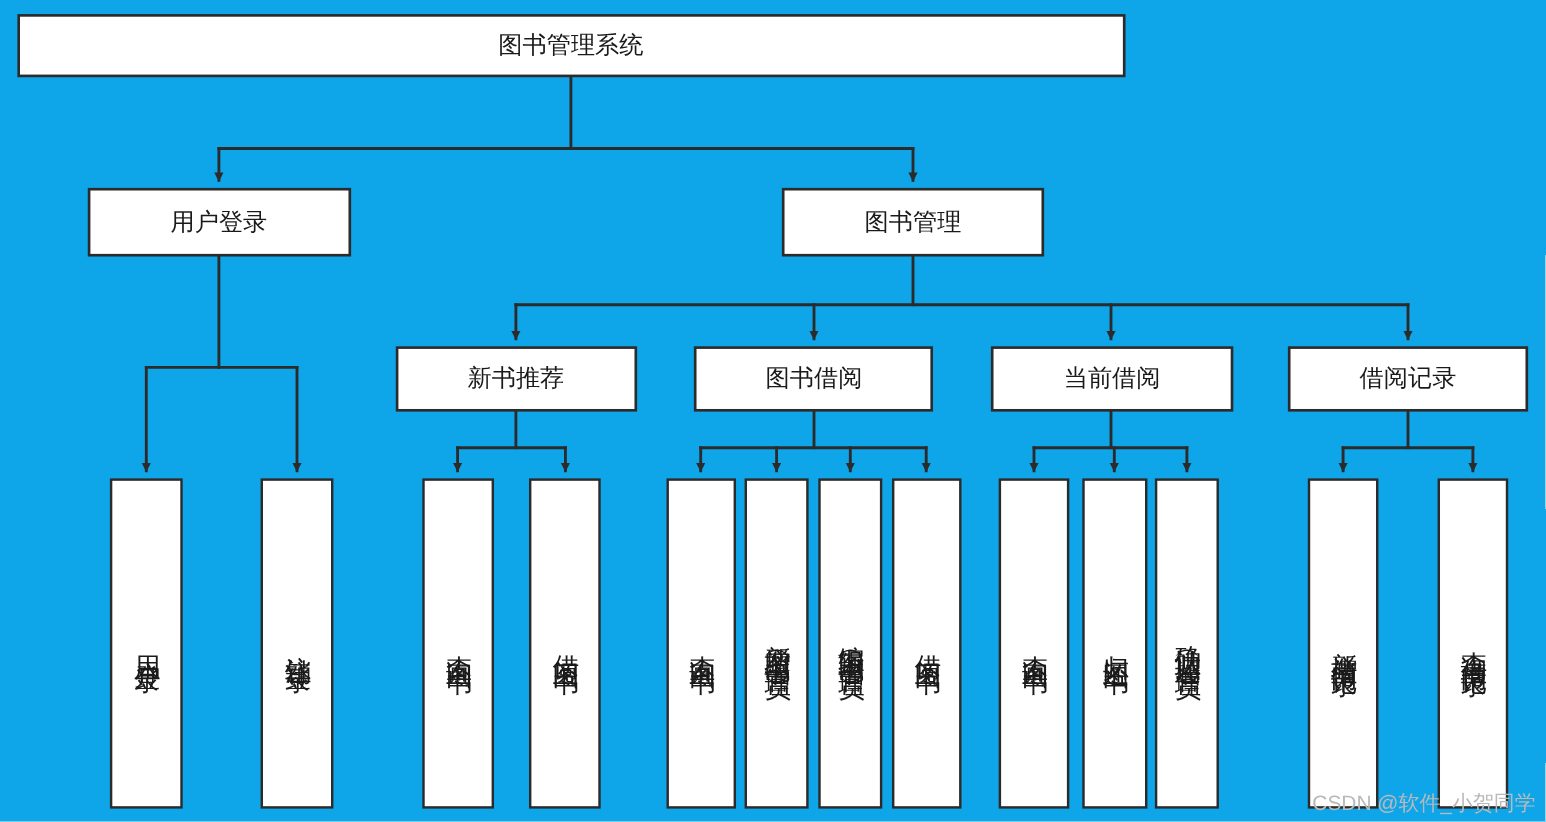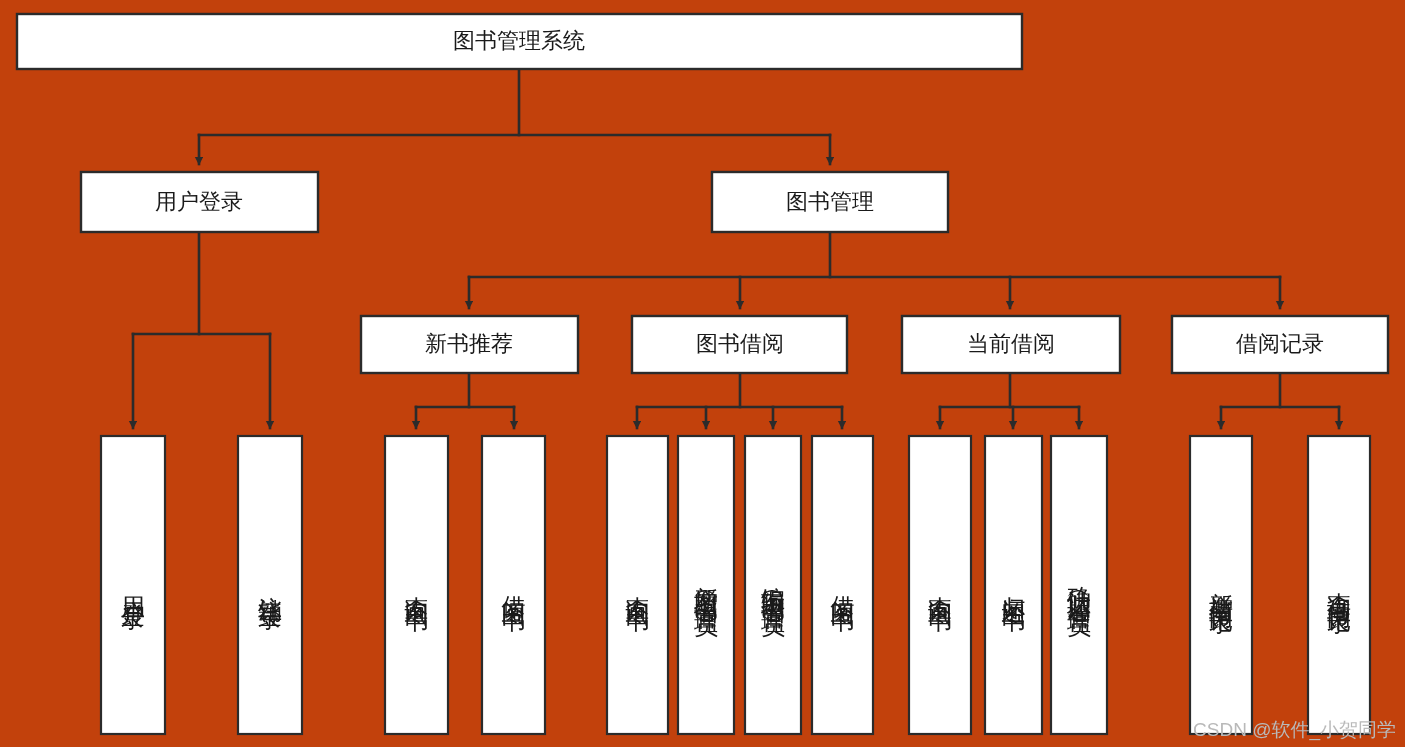--- a/index.html
+++ b/index.html
@@ -9,21 +9,21 @@
     background: #ffffff;
   }
   body {
     font-family: "Liberation Sans", "DejaVu Sans", sans-serif;
   }
   #diagram-root {
     position: relative;
     width: 1405px;
     height: 747px;
     overflow: hidden;
-    background: #c2410c;
+    background: #0ea5e9;
   }
   svg.diagram-canvas {
     position: absolute;
     left: 0;
     top: 0;
     width: 1405px;
     height: 747px;
     display: block;
   }
   .node-rect {

